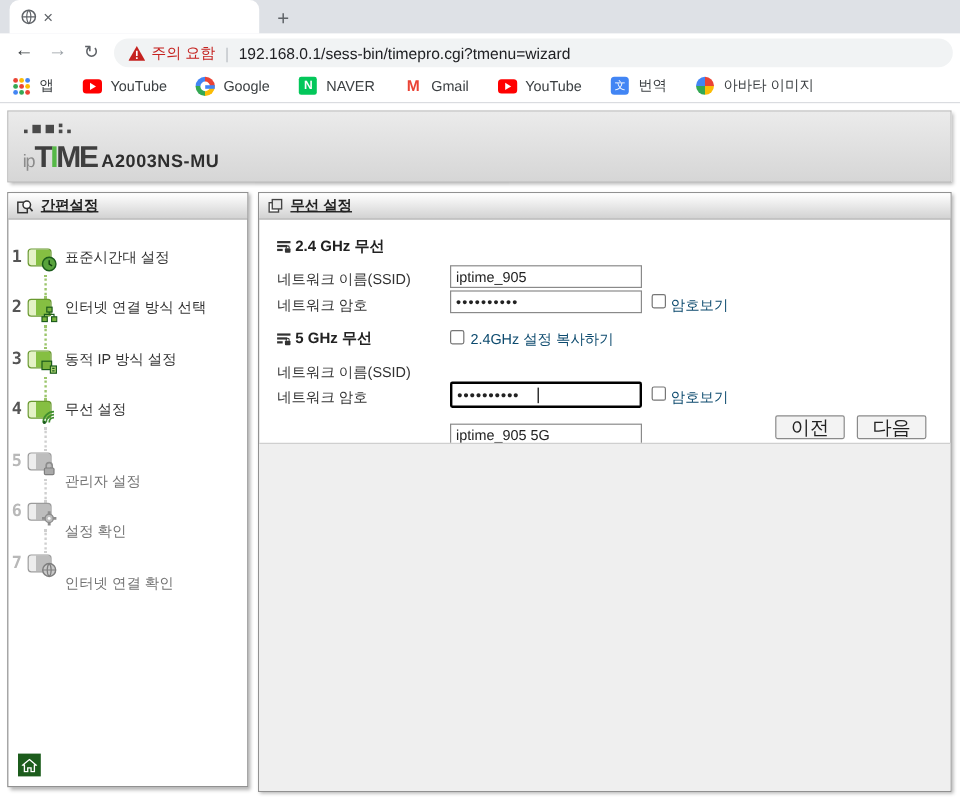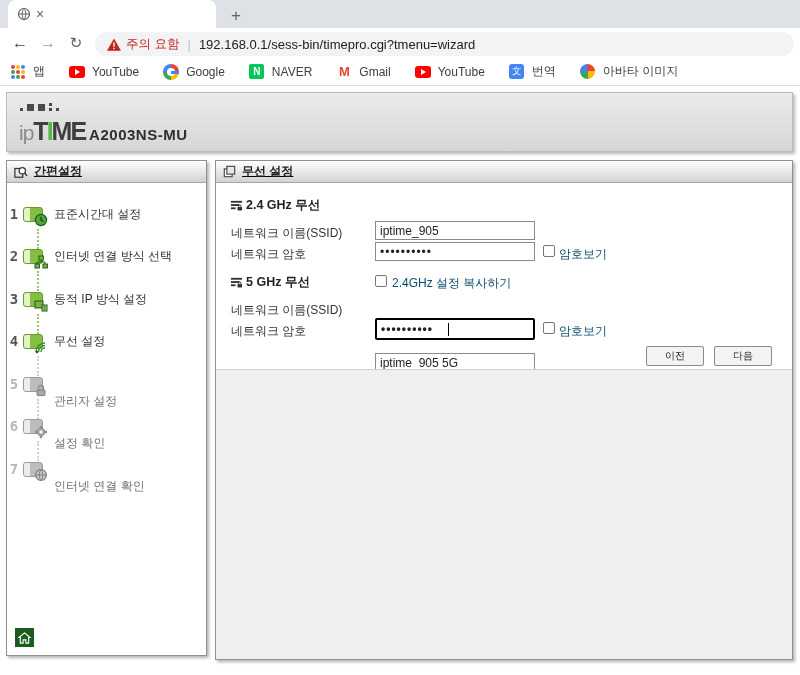--- a/index.html
+++ b/index.html
@@ -48,21 +48,21 @@
   .logo-box { position:absolute; left:6px; top:92px; width:787px; height:60px;
               background:linear-gradient(#ebebeb, #d6d6d6); border:1px solid #bcbcbc;
               box-shadow:2px 2px 3px rgba(0,0,0,0.28); }
   .dots { position:absolute; left:13px; top:9px; display:flex; align-items:flex-end; gap:4px; height:9px; }
   .dots i { background:#4a4a4a; display:block; }
   .d-sm { width:3px; height:3px; }
   .d-lg { width:7px; height:7px; }
   .d-col { display:flex; flex-direction:column; gap:2px; }
   .d-col i { width:3px; height:3px; }
   .brand { position:absolute; left:12px; top:24px; display:flex; align-items:baseline; }
-  .brand .ip { font-size:21px; color:#8b8b8b; letter-spacing:-1px; }
+  .brand .ip { font-size:15px; color:#8b8b8b; letter-spacing:-1px; }
   .brand .bt { font-size:25px; font-weight:bold; color:#3f3f3f; letter-spacing:-2px; }
   .brand .bi { font-size:25px; font-weight:bold; color:#56b947; letter-spacing:-2px; }
   .brand .model { font-size:15px; font-weight:bold; color:#2e2e2e; margin-left:4px; letter-spacing:0.5px; }
 
   .panel { position:absolute; background:#fff; border:1px solid #919191; box-shadow:2px 2px 3px rgba(0,0,0,0.3);text-decoration:underline; }
   .sidebar { left:6px; top:160px; width:201px; height:496px; }
   .mainpanel { left:215px; top:160px; width:578px; height:500px; }
   .panel-hd { height:22px; background:linear-gradient(#ffffff, #d2d2d2); border-bottom:1px solid #a6a6a6;
               display:flex; align-items:center; padding-left:7px; gap:6px; }
   .panel-hd-t { font-size:12px; font-weight:bold; color:#222; }
@@ -85,21 +85,21 @@
 
   .sec-title { position:absolute; display:flex; align-items:center; gap:3px; font-size:12.5px; font-weight:bold; color:#222; }
   .f-label { position:absolute; font-size:12px; color:#333; white-space:nowrap; }
   .f-input { position:absolute; width:160px; height:19px; border:1px solid #8a8a8a; font-size:12px;
              padding:0 4px; color:#222; font-family:"Liberation Sans", sans-serif; background:#fff; }
   .f-input.focused { height:22px; border:2px solid #000; border-radius:2px; font-weight:bold; letter-spacing:1px; }
   .cursor-bar { position:absolute; width:1px; height:13px; background:#000; }
   .chk { position:absolute; width:12px; height:12px; border:1px solid #767676; background:#fff; border-radius:2px; }
   .chk-lb { position:absolute; font-size:12px; color:#0c4a6e; white-space:nowrap; }
   .wiz-btn { position:absolute; width:58px; height:20px; background:#f3f3f3; border:1px solid #8a8a8a;
-             border-radius:2px; font-size:10px; color:#222; font-family:"Liberation Sans", sans-serif; }
+             border-radius:2px; font-size:16px; color:#222; font-family:"Liberation Sans", sans-serif; }
   .gray-foot { position:absolute; left:0; right:0; bottom:0; top:208px; background:#efefef; border-top:1px solid #cfcfcf; }
 
   svg { display:block; }
 </style>
 </head>
 <body>
 
 <div class="stage">
 
   <div class="tabstrip">

